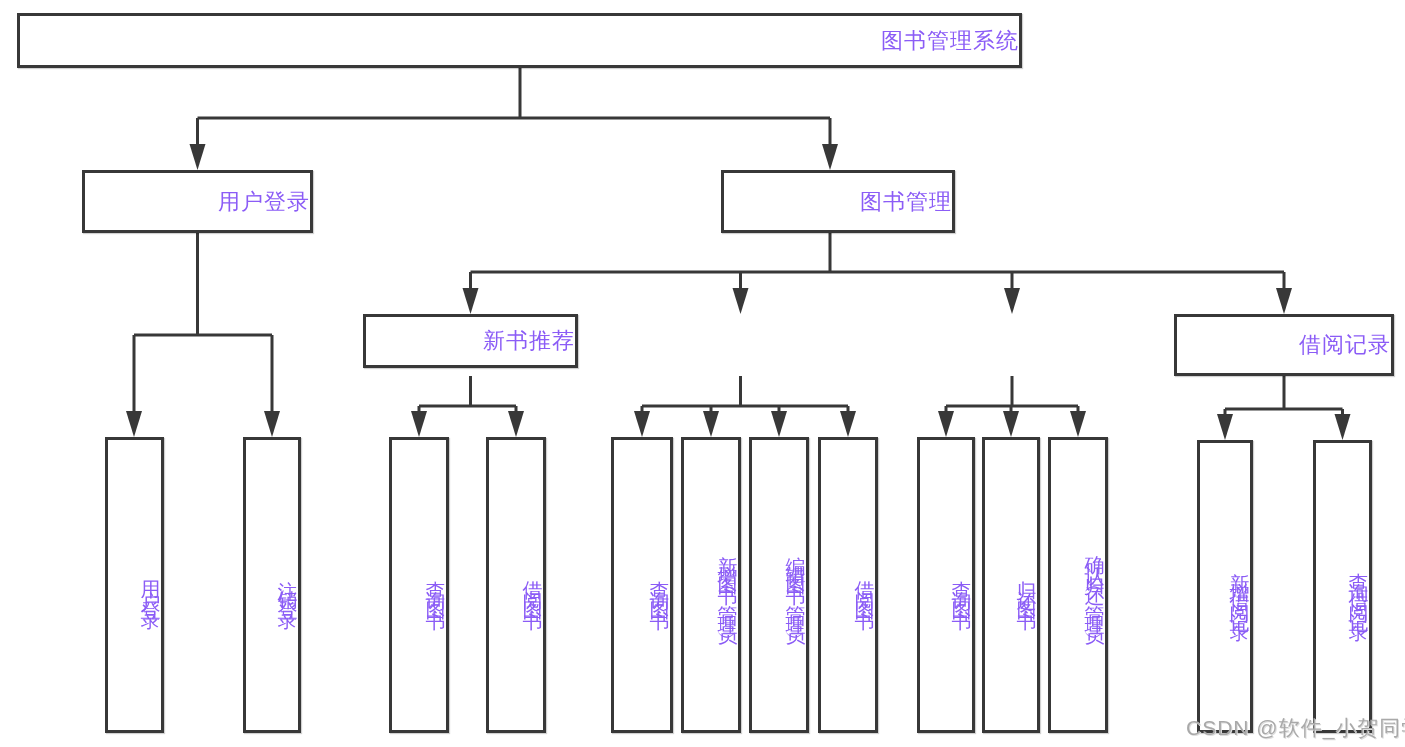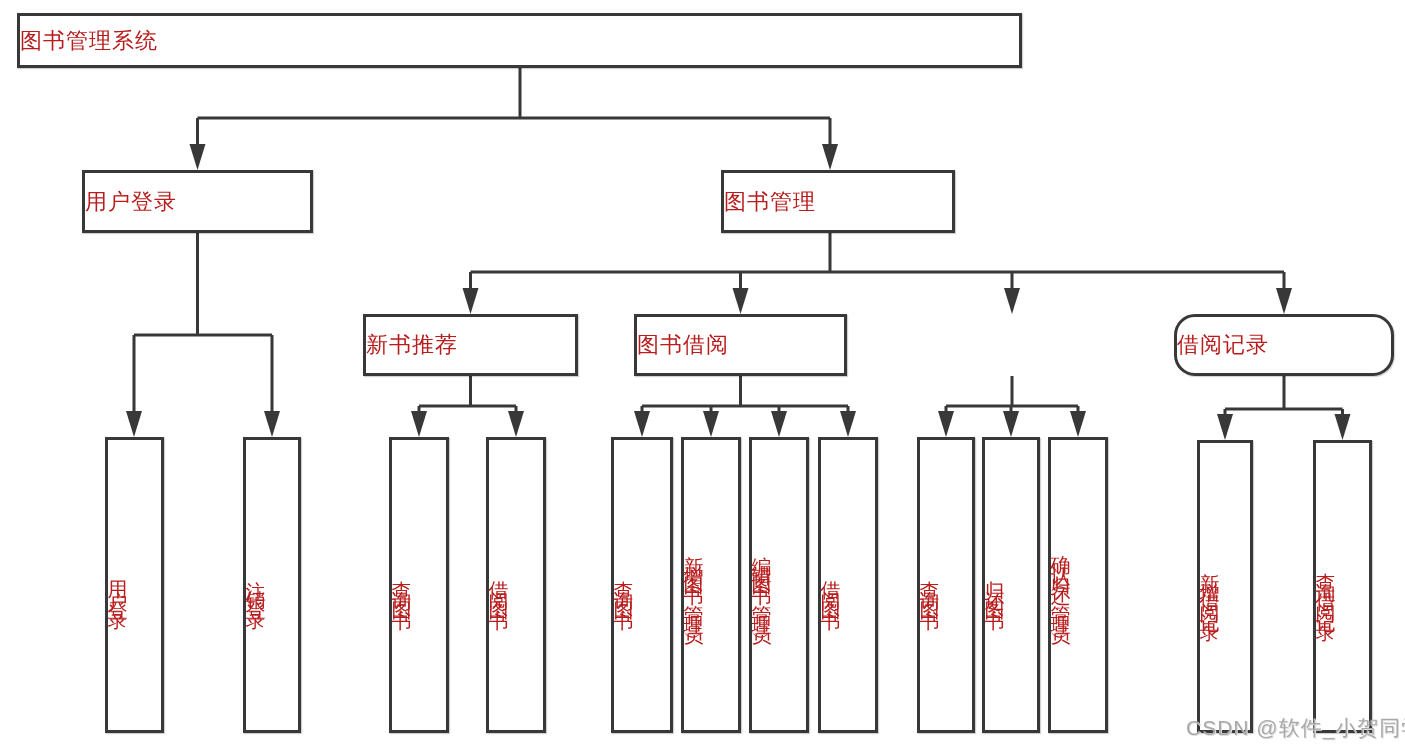--- a/index.html
+++ b/index.html
@@ -21,23 +21,23 @@
     top: 0;
     z-index: 1;
   }
   .node {
     position: absolute;
     box-sizing: border-box;
     background: #ffffff;
     border: 3px solid #383838;
     display: flex;
     align-items: center;
-    justify-content: flex-start;
+    justify-content: flex-end;
     z-index: 2;
-    color: #b91c1c;
+    color: #8b5cf6;
     font-size: 22px;
     letter-spacing: 1px;
     box-shadow: 1px 1px 1px rgba(0,0,0,0.18);
   }
   .node .lbl {
     white-space: nowrap;
   }
   .leaf {
     font-size: 20px;
   }
@@ -116,27 +116,24 @@
     <span class="lbl">图书管理系统</span>
   </div>
 
   <div class="node" style="left:82px; top:170px; width:231px; height:63px;">
     <span class="lbl">用户登录</span>
   </div>
   <div class="node" style="left:713px; top:170px; width:234px; height:63px;margin-left:8px;">
     <span class="lbl">图书管理</span>
   </div>
 
-  <div class="node" style="left:363px; top:314px; width:215px; height:62px;font-family:Liberation Serif, serif;">
+  <div class="node" style="left:363px; top:314px; width:215px; height:54px;font-family:Liberation Serif, serif;">
     <span class="lbl">新书推荐</span>
   </div>
-  <div class="node" style="left:634px; top:314px; width:213px; height:62px;">
-    <span class="lbl">图书借阅</span>
-  </div>
-  <div class="node" style="left:1174px; top:314px; width:220px; height:62px;border-radius:21px;">
+  <div class="node" style="left:1174px; top:314px; width:220px; height:62px;">
     <span class="lbl">借阅记录</span>
   </div>
 
   <div class="node leaf" style="left:105px; top:437px; width:59px; height:296px;">
     <span class="lbl">用户登录</span>
   </div>
   <div class="node leaf" style="left:243px; top:437px; width:58px; height:296px;">
     <span class="lbl">注销登录</span>
   </div>
 

